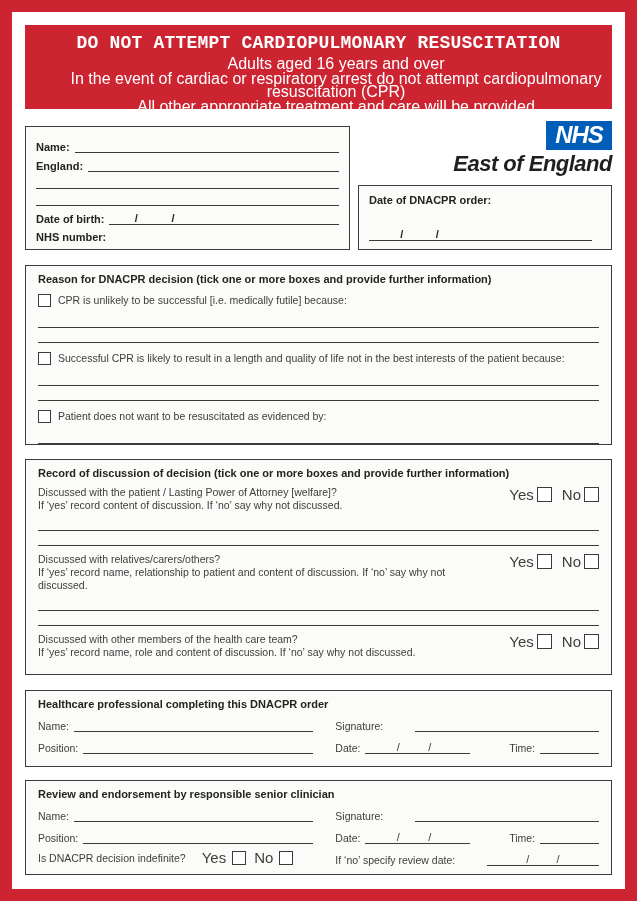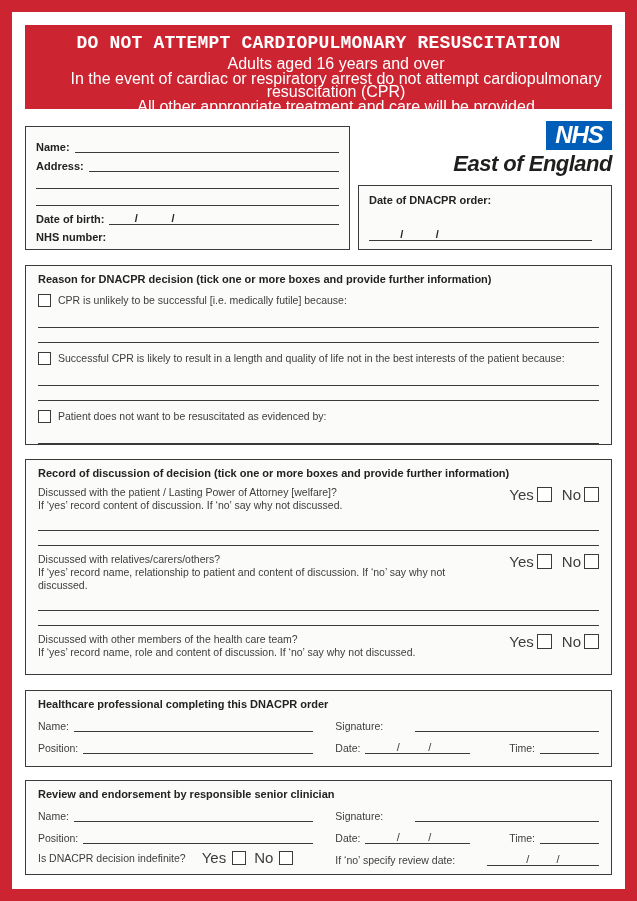--- a/index.html
+++ b/index.html
@@ -128,21 +128,21 @@
     <div class="header-sub">All other appropriate treatment and care will be provided</div>
   </div>
 
   <div class="top-row">
     <div class="patient-box">
       <div class="p-row">
         <span class="p-label">Name:</span>
         <span class="line"></span>
       </div>
       <div class="p-row">
-        <span class="p-label">Address:</span>
+        <span class="p-label">England:</span>
         <span class="line"></span>
       </div>
       <div class="p-row blank">
         <span class="line"></span>
       </div>
       <div class="p-row blank">
         <span class="line"></span>
       </div>
       <div class="p-row">
         <span class="p-label">Date of birth:</span>

